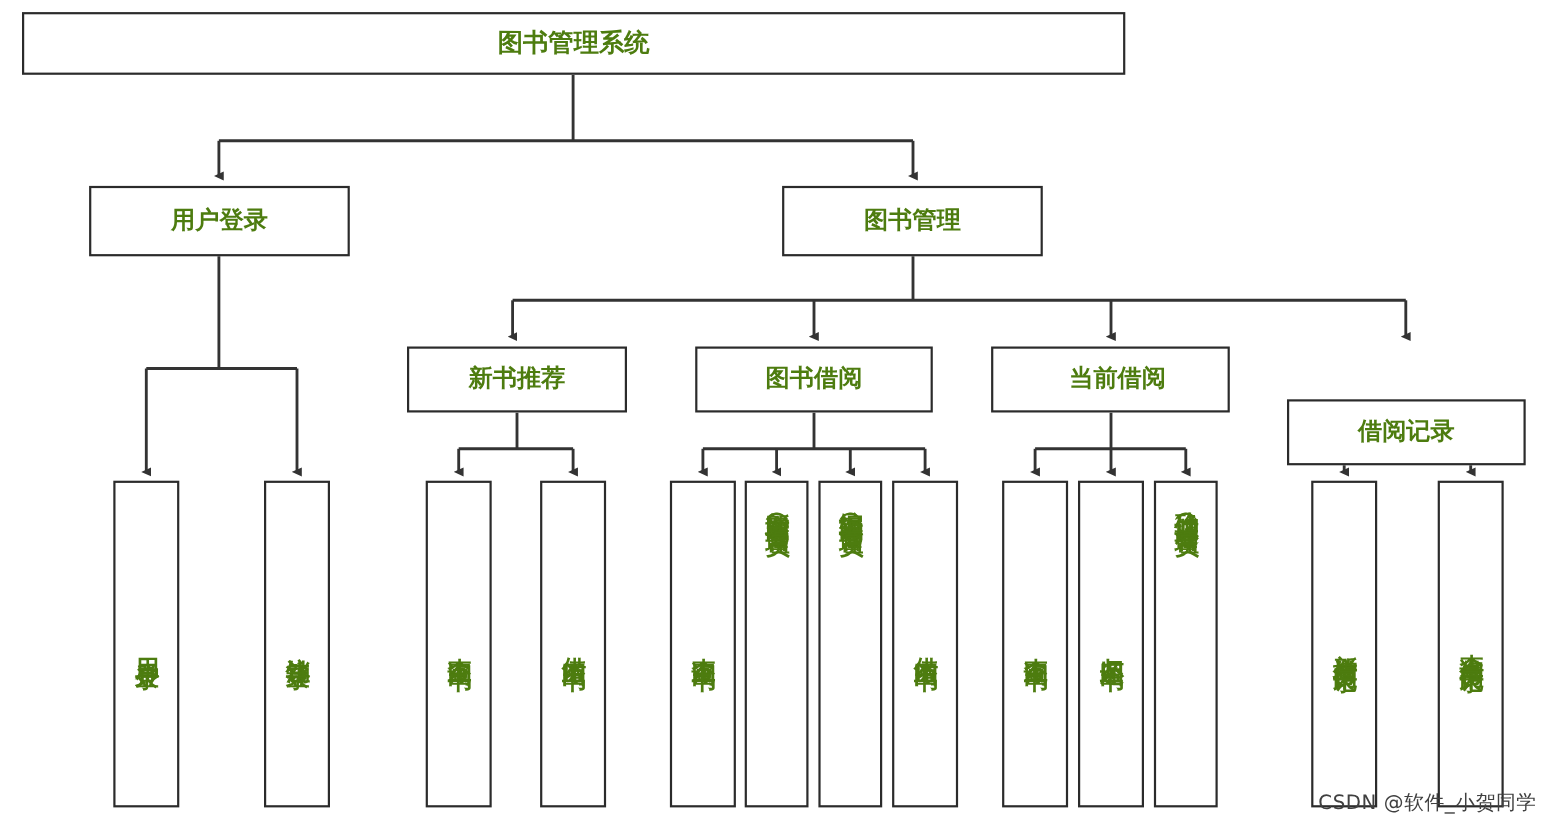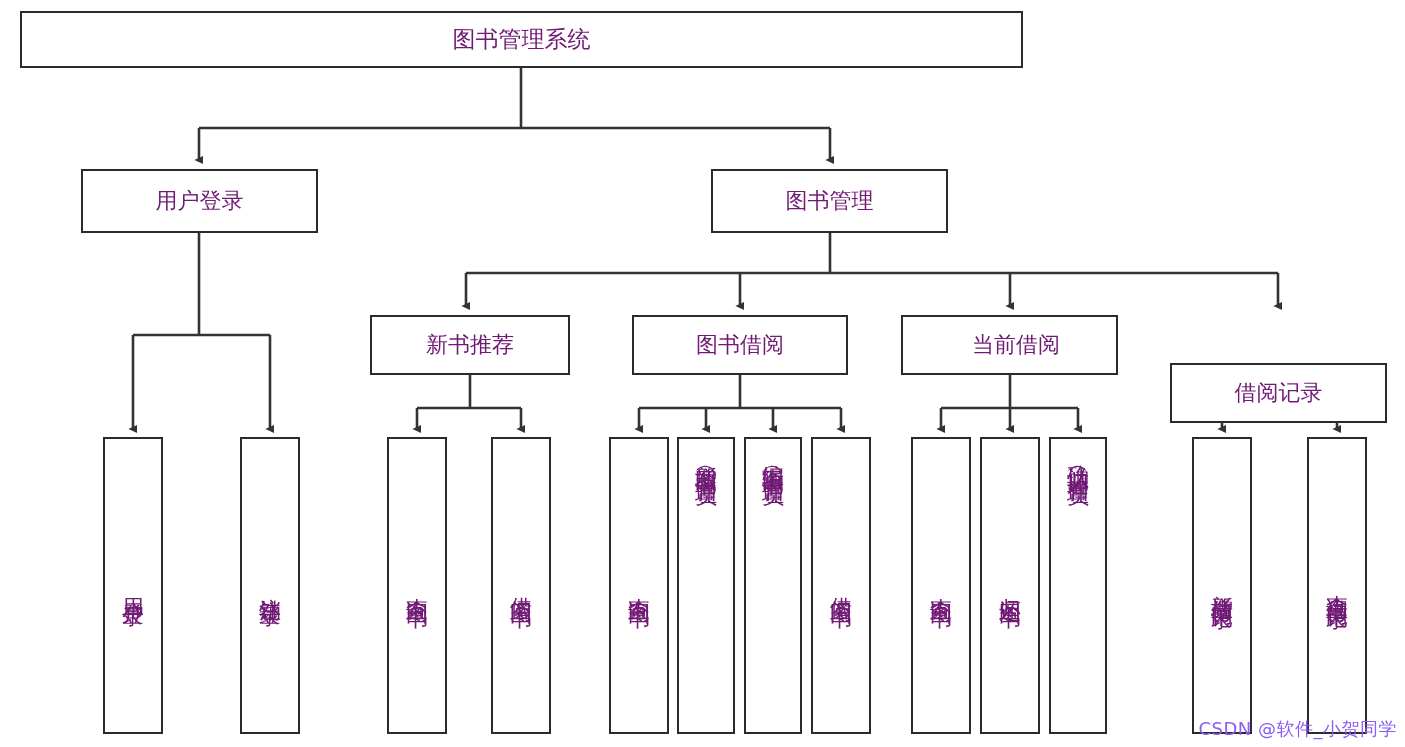--- a/index.html
+++ b/index.html
@@ -29,23 +29,24 @@
     box-sizing: border-box;
     background: #ffffff;
     border: 2px solid #2b2b2b;
     display: flex;
     align-items: center;
     justify-content: center;
     overflow: hidden;
   }
   .node-label {
     font-family: "DejaVu Sans", "Liberation Sans", sans-serif;
-    color: #701a75;
+    color: #4d7c0f;
     white-space: nowrap;
     line-height: 1.18;
+    font-weight: bold;
   }
   .lvl-root .node-label { font-size: 23px; }
   .lvl-2 .node-label    { font-size: 22px; }
   .lvl-3 .node-label    { font-size: 22px; }
   .leaf .node-label {
     writing-mode: vertical-rl;
     text-orientation: upright;
     font-size: 22px;
     letter-spacing: 3px;
     white-space: nowrap;
@@ -54,21 +55,21 @@
     align-items: flex-start;
     padding-top: 8px;
   }
   .leaf.center-v { align-items: center; padding-top: 0; }
   #watermark {
     position: absolute;
     right: 8px;
     bottom: 6px;
     font-family: "DejaVu Sans", "Liberation Sans", sans-serif;
     font-size: 18px;
-    color: #8b5cf6;
+    color: #404040;
     letter-spacing: 0.5px;
     user-select: none;
     pointer-events: none;
   }
 </style>
 </head>
 <body>
 
 <div id="diagram-root">
 

